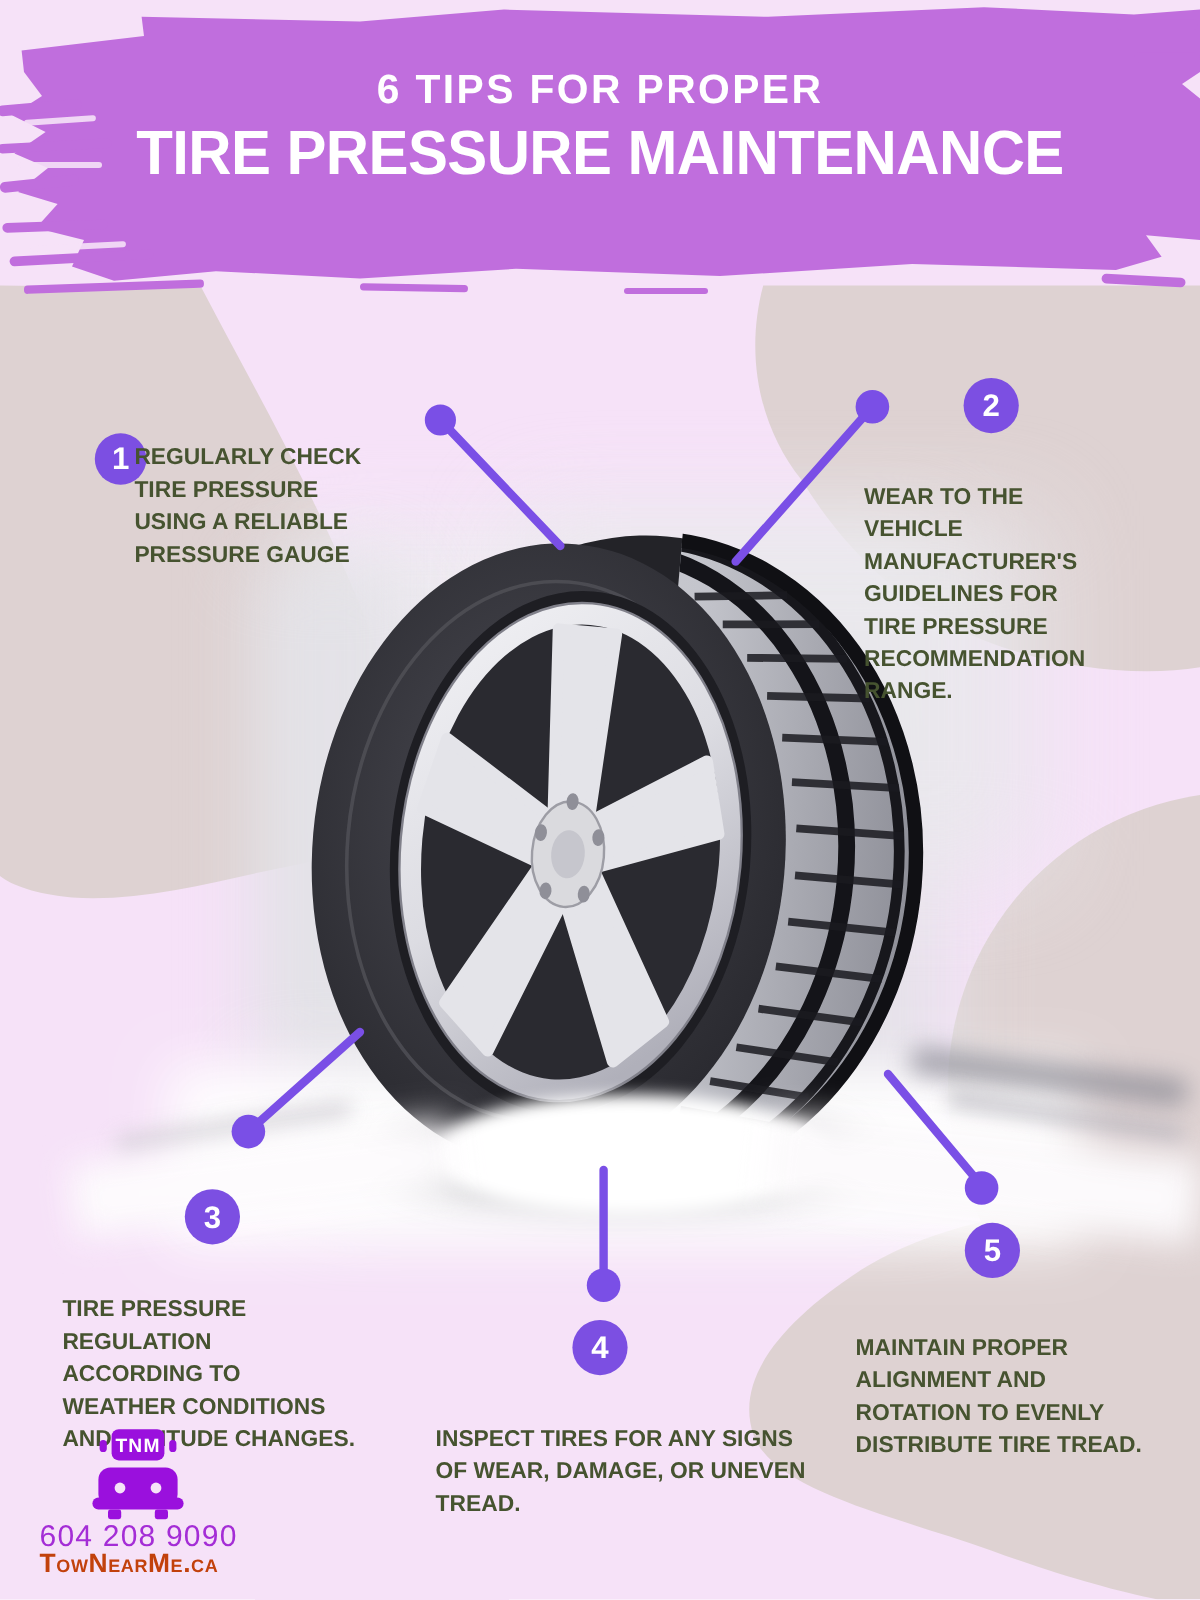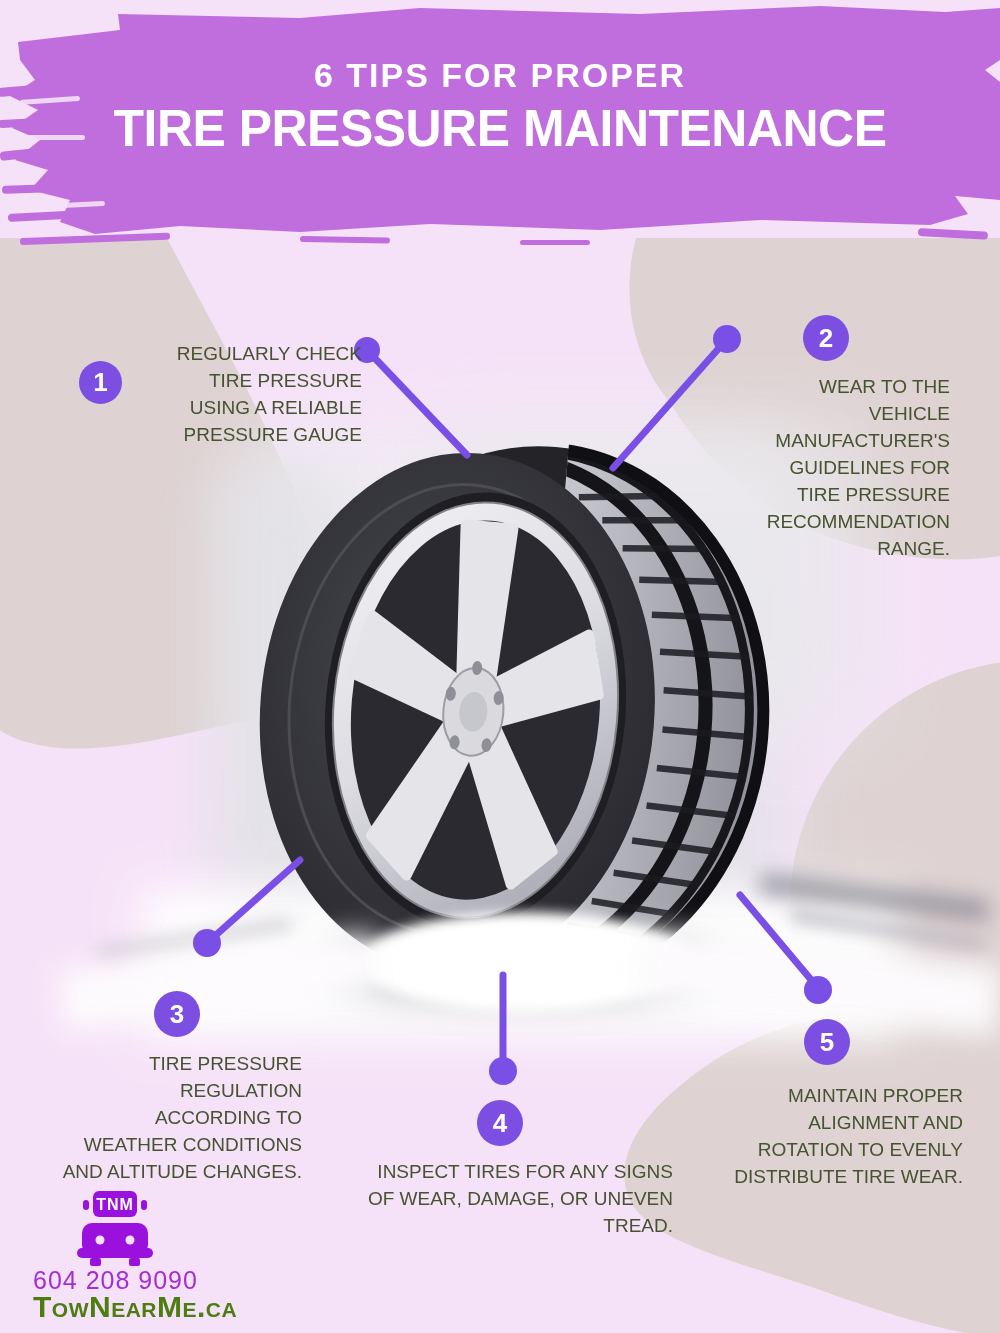--- a/index.html
+++ b/index.html
@@ -27,24 +27,24 @@
   .wedge-l{left:60px;top:952px;width:320px;height:60px;background:#fdfbfd;filter:blur(14px);transform:rotate(-7deg);}
   .wedge-r{left:640px;top:948px;width:360px;height:70px;background:#fcfafc;filter:blur(14px);transform:rotate(6deg);}
   
   .header-text{left:0;top:0;width:1000px;text-align:center;color:#ffffff;}
   .subtitle{position:absolute;left:0;top:56px;width:1000px;font-size:34px;font-weight:700;letter-spacing:2px;}
   .title{position:absolute;left:0;top:98px;width:1000px;font-size:52px;font-weight:800;letter-spacing:-.5px;
     transform:scaleX(.96);transform-origin:center;}
   
   .tip-circle{width:46px;height:46px;border-radius:50%;background:#7c4fe2;color:#ffffff;
     display:flex;align-items:center;justify-content:center;font-size:26px;font-weight:700;}
-  .tip-text{color:#465330;font-weight:400;font-size:19px;line-height:27px;text-align:right;white-space:pre-line;}
+  .tip-text{color:#465330;font-weight:700;font-size:19px;line-height:27px;text-align:left;white-space:pre-line;margin-top:28px;}
   
   .phone{left:33px;top:1266px;width:300px;font-size:25px;font-weight:400;color:#a42dd6;letter-spacing:1px;}
-  .website{left:33px;top:1290px;width:300px;font-size:30px;font-weight:700;color:#4d7c0f;font-variant:small-caps;letter-spacing:.5px;}
+  .website{left:33px;top:1290px;width:300px;font-size:22px;font-weight:700;color:#c2410c;font-variant:small-caps;letter-spacing:.5px;}
 </style>
 </head>
 <body>
 
 <div class="page">
 
   <svg class="abs bg-svg" width="1000" height="1333" viewBox="0 0 1000 1333">
     <path fill="#ded2d2" d="M0,238 L168,240 C215,330 268,420 310,530 C340,610 345,650 338,676 C330,705 290,712 240,722 C180,734 120,752 60,748 C30,745 10,738 0,730 Z"></path>
     <path fill="#ded2d2" d="M636,238 C620,298 634,358 668,400 C700,452 740,492 790,520 C855,554 940,566 1000,556 L1000,238 Z"></path>
     <circle fill="#ded2d2" cx="1035" cy="905" r="245"></circle>
@@ -180,21 +180,21 @@
 
   <div class="abs tip-circle" style="left:477px;top:1100px;">4</div>
   <div class="abs tip-text" style="left:363px;top:1158px;width:310px;">INSPECT TIRES FOR ANY SIGNS
 OF WEAR, DAMAGE, OR UNEVEN
 TREAD.</div>
 
   <div class="abs tip-circle" style="left:804px;top:1019px;">5</div>
   <div class="abs tip-text" style="left:713px;top:1082px;width:250px;">MAINTAIN PROPER
 ALIGNMENT AND
 ROTATION TO EVENLY
-DISTRIBUTE TIRE WEAR.</div>
+DISTRIBUTE TIRE TREAD.</div>
 
   <svg class="abs" style="left:0;top:0;" width="1000" height="260" viewBox="0 0 1000 260">
     <g fill="#c06edd">
       <path d="M18,42 L120,30 L118,14 L300,18 L420,8 L640,14 L820,6 L945,12 L1000,8 L1000,60 L985,70 L1000,82 L1000,200 L955,196 L968,214 L930,225 L760,220 L600,230 L430,224 L300,232 L180,226 L95,234 L60,222 L70,200 L30,190 L48,170 L15,160 L40,140 L12,128 L38,110 L10,96 L35,80 L20,60 Z"></path>
       <rect x="-2" y="88" width="70" height="9" rx="4" transform="rotate(-5 0 92)"></rect>
       <rect x="-2" y="120" width="95" height="8" rx="4" transform="rotate(-3 0 124)"></rect>
       <rect x="0" y="152" width="66" height="9" rx="4" transform="rotate(-6 0 156)"></rect>
       <rect x="2" y="186" width="88" height="8" rx="4" transform="rotate(-2 2 190)"></rect>
       <rect x="8" y="214" width="120" height="8" rx="4" transform="rotate(-3 8 218)"></rect>
       <rect x="20" y="238" width="150" height="7" rx="3" transform="rotate(-2 20 241)"></rect>

